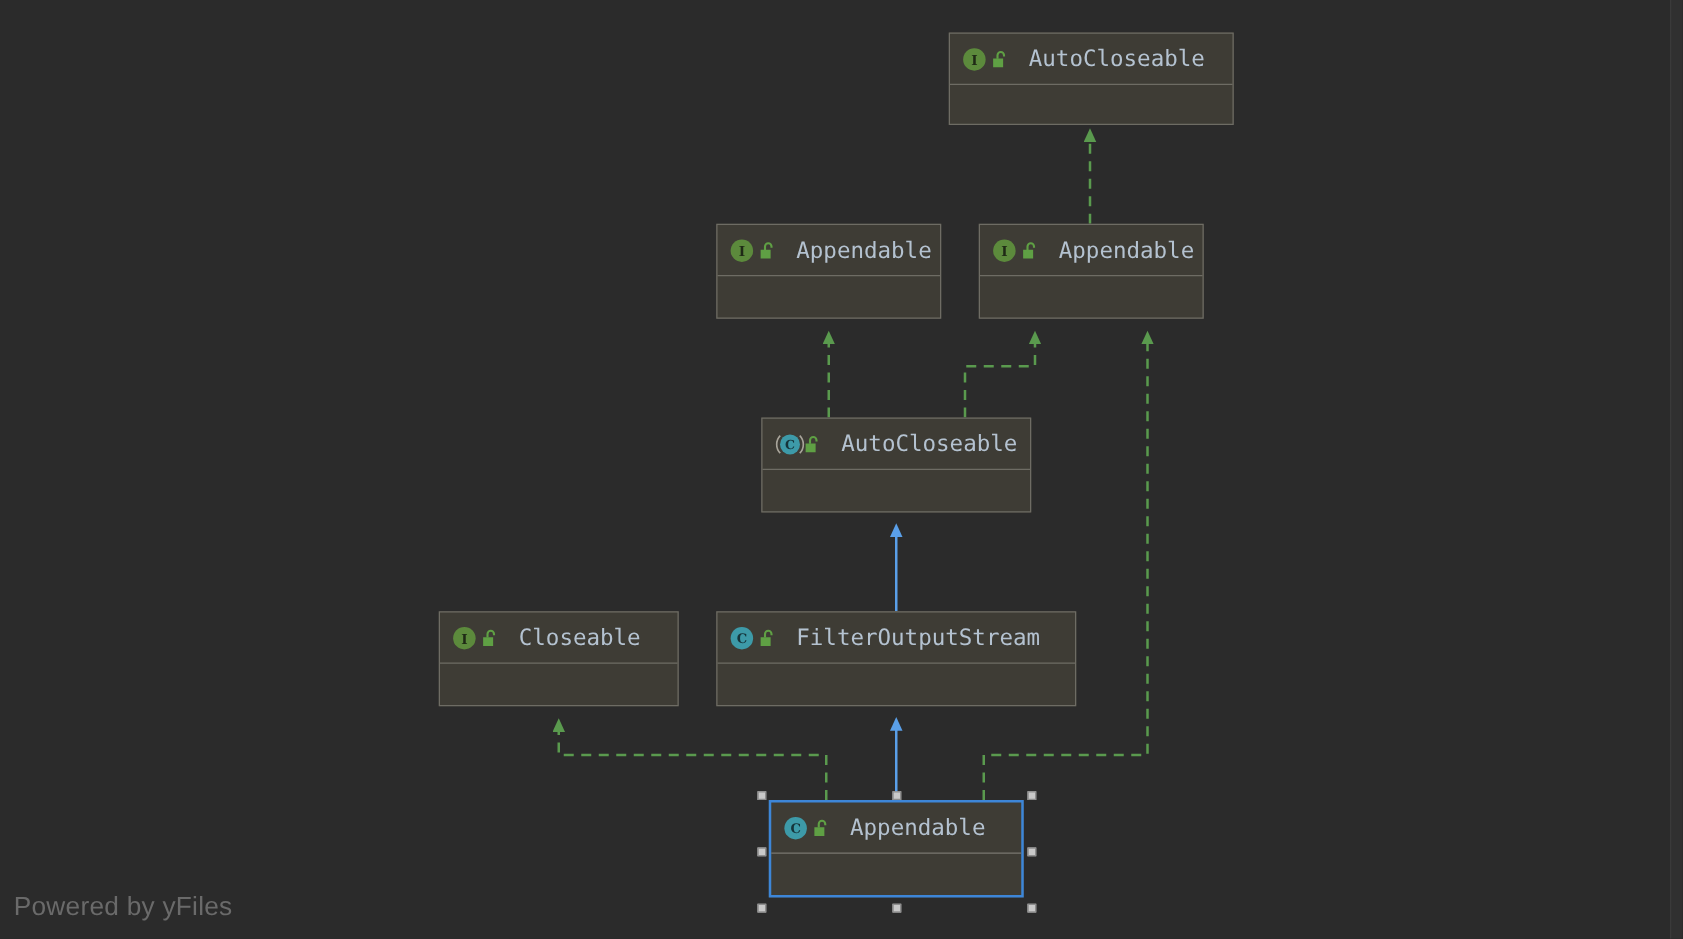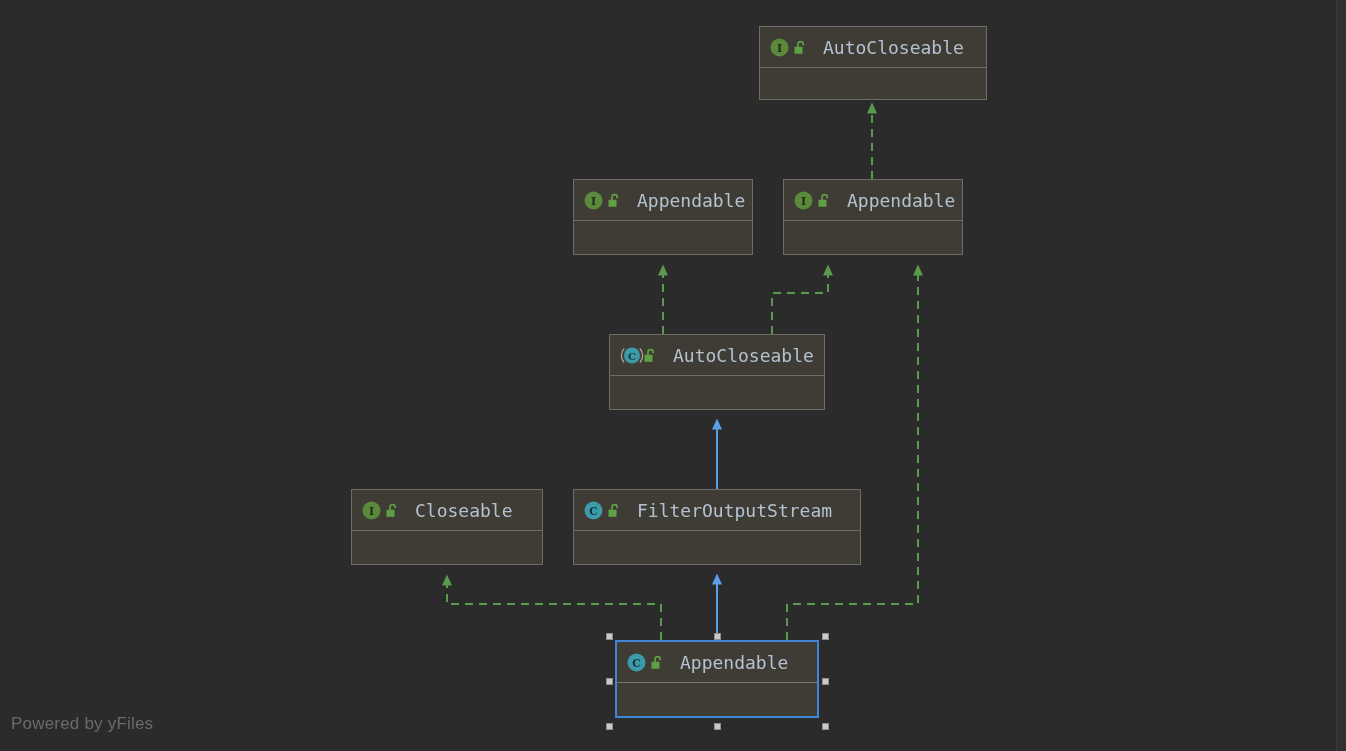--- a/index.html
+++ b/index.html
@@ -100,21 +100,21 @@
     pointer-events: none;
   }
 
   
   .watermark {
     position: absolute;
     left: 11px;
     top: 714px;
     color: #6a6a6a;
     font-family: "Liberation Sans", sans-serif;
-    font-size: 17px;
+    font-size: 21px;
     letter-spacing: 0.2px;
   }
 </style>
 </head>
 <body>
 
 <div id="canvas">
 
   <svg id="edges" viewBox="0 0 1346 751" width="1346" height="751">
     <defs>

